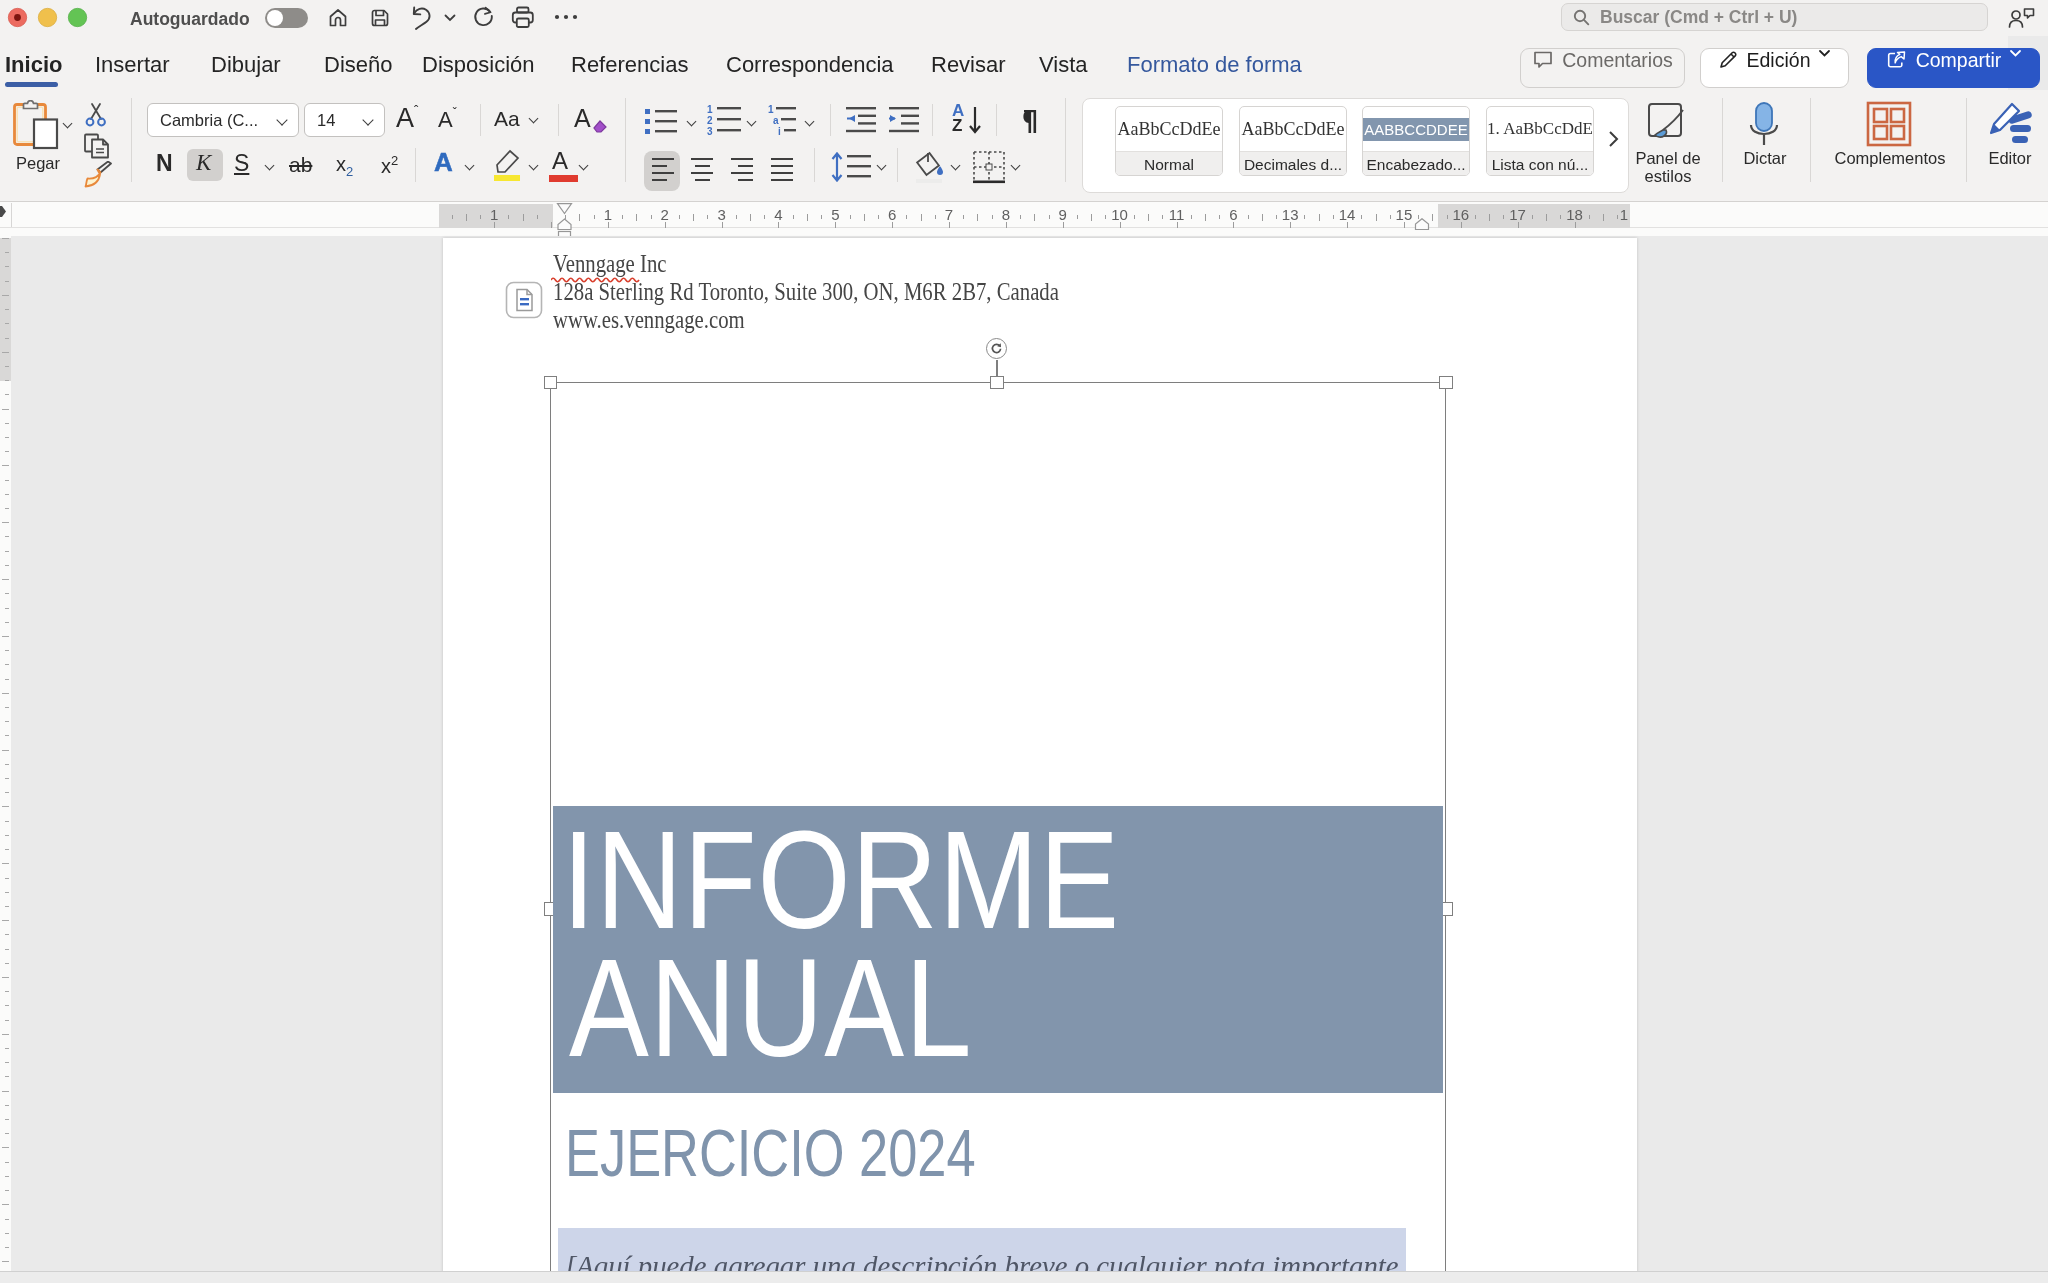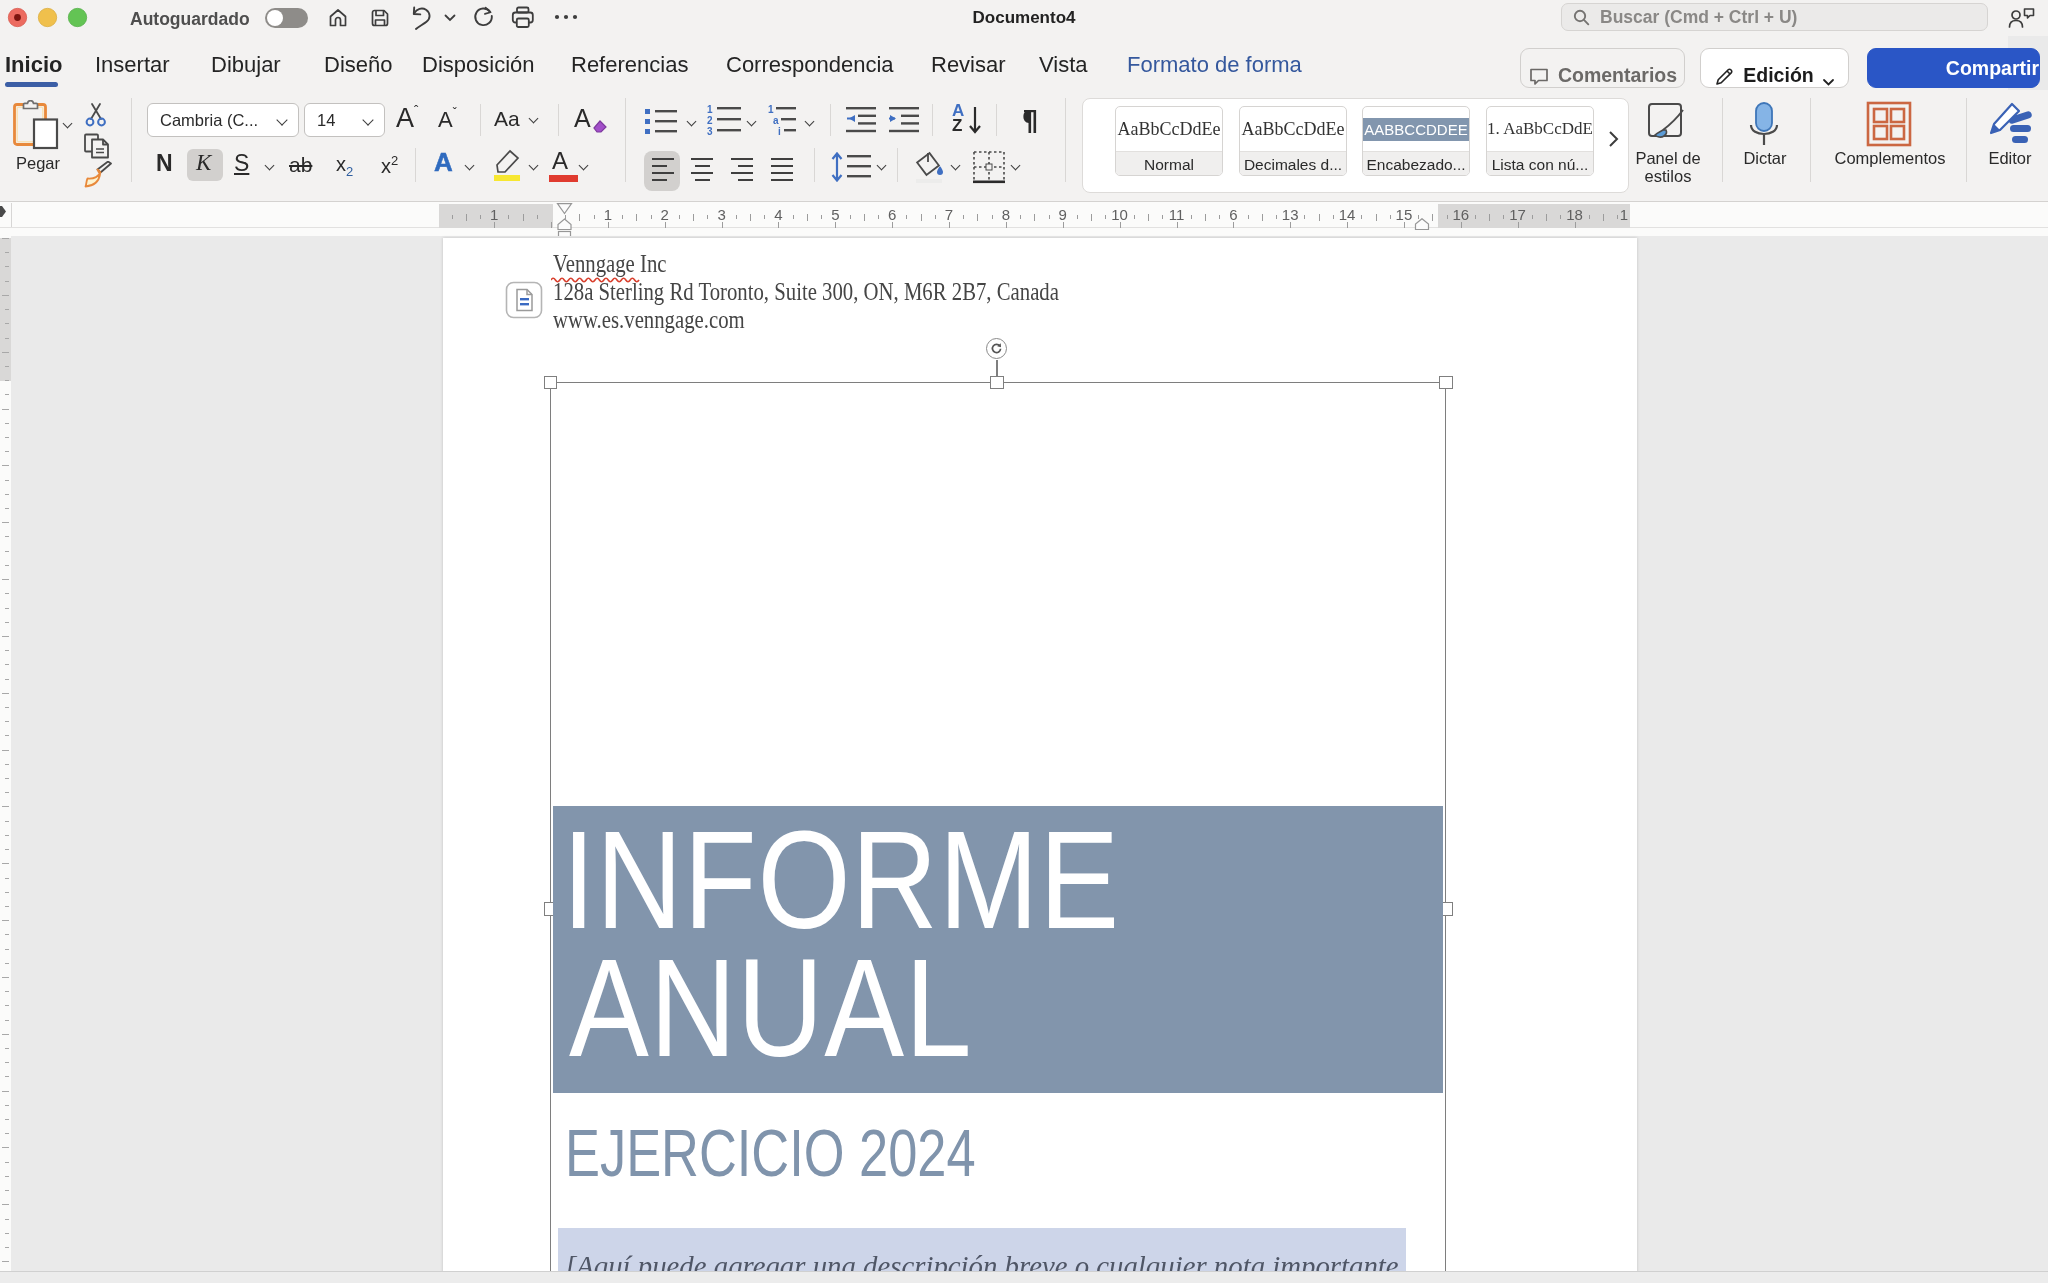--- a/index.html
+++ b/index.html
@@ -5,21 +5,21 @@
 * { margin:0; padding:0; box-sizing:border-box; }
 html,body { width:2048px; height:1283px; overflow:hidden; font-family:"Liberation Sans",sans-serif; -webkit-font-smoothing:antialiased; }
 body { position:relative; background:#eaeaea; }
 .abs { position:absolute; }
 
 #titlebar { position:absolute; left:0; top:0; width:2048px; height:36px; background:#f3f2f1; }
 #doctitle { position:absolute; top:8px; left:0; width:2048px; text-align:center; font-size:17px; font-weight:700; color:#222; }
 
 #tabrow { position:absolute; left:0; top:36px; width:2008px; height:54px; background:#f3f2f1; }
 .tab { position:absolute; top:16px; font-size:22px; color:#242424; }
-.pillbtn { position:absolute; top:12px; height:40px; border:1.5px solid #d1cfcd; border-radius:9px; display:flex; align-items:flex-end; justify-content:center; gap:8px; font-size:19.5px; font-weight:700; }
+.pillbtn { position:absolute; top:12px; height:40px; border:1.5px solid #d1cfcd; border-radius:9px; display:flex; align-items:flex-start; justify-content:center; gap:8px; font-size:19.5px; font-weight:400; }
 
 #ribbon { position:absolute; left:0; top:90px; width:2048px; height:112px; background:#f3f2f1; border-bottom:1px solid #d4d2d0; }
 #ribbon .vdiv { position:absolute; top:8px; width:1px; height:84px; background:#d9d7d5; }
 #ribbon .lbl { position:absolute; font-size:16.5px; color:#2a2a2a; text-align:center; }
 .selbox { position:absolute; top:13px; height:34px; background:#ffffff; border:1px solid #c3c1bf; border-radius:6px; font-size:16.5px; color:#2a2a2a; display:flex; align-items:center; padding-left:12px; }
 .chv { display:inline-block; width:8px; height:8px; border-right:1.6px solid #3d3d3d; border-bottom:1.6px solid #3d3d3d; transform:rotate(45deg) scale(1,1); margin-left:4px; }
 .chvs { position:absolute; width:7px; height:7px; border-right:1.6px solid #3d3d3d; border-bottom:1.6px solid #3d3d3d; transform:rotate(45deg); }
 .graybox { position:absolute; background:#d2d0ce; border-radius:5px; }
 .linestack { position:absolute; }
 .linestack div { background:#3f3f3f; height:2.2px; margin-bottom:4.8px; }
@@ -75,21 +75,20 @@
   <svg class="abs" style="left:510px; top:5px;" width="25" height="25" viewBox="0 0 25 25" fill="none" stroke="#3d3d3d" stroke-width="1.8" stroke-linejoin="round">
       <rect x="7" y="2.5" width="11.5" height="5" rx="1.5"></rect>
       <rect x="2.8" y="7.5" width="20" height="10" rx="2.5"></rect>
       <rect x="6.8" y="13.5" width="12" height="8.5" rx="1.5" fill="#f3f2f1"></rect>
     </svg>
   <svg class="abs" style="left:553px; top:13px;" width="26" height="8" viewBox="0 0 26 8">
       <circle cx="4" cy="4" r="2.1" fill="#3d3d3d"></circle>
       <circle cx="13" cy="4" r="2.1" fill="#3d3d3d"></circle>
       <circle cx="22" cy="4" r="2.1" fill="#3d3d3d"></circle>
     </svg>
-  <div id="doctitle">Documento4</div>
   <div style="position:absolute; left:1561px; top:3px; width:427px; height:28px; background:#ebeae9; border:1px solid #d6d4d2; border-radius:7px;"></div>
   <svg class="abs" style="left:1572px; top:8px;" width="19" height="19" viewBox="0 0 19 19" fill="none" stroke="#757371" stroke-width="1.9" stroke-linecap="round">
       <circle cx="8" cy="8" r="5.2"></circle>
       <path d="M12.2 12.2 L16.3 16.3"></path>
     </svg>
   <div style="position:absolute; left:1600px; top:7px; font-size:17.5px; font-weight:600; color:#8a8886;">Buscar (Cmd + Ctrl + U)</div>
   <svg class="abs" style="left:2007px; top:6px;" width="30" height="26" viewBox="0 0 30 26" fill="none" stroke="#3d3d3d" stroke-width="1.7">
       <circle cx="9" cy="9" r="4"></circle>
       <path d="M2.5 21 C2.5 16.5 5.5 14.5 9 14.5 C12.5 14.5 15.5 16.5 15.5 21" stroke-linecap="round"></path>
       <path d="M17.5 3 L26.5 3 L26.5 9.5 L23 9.5 L20.5 12 L20.5 9.5 L17.5 9.5 Z" stroke-width="1.6" stroke-linejoin="round"></path>
@@ -116,21 +115,21 @@
   <div class="pillbtn" style="left:1700px; width:149px; background:#ffffff; color:#1c1c1c;">
     <svg width="21" height="21" viewBox="0 0 21 21" fill="none" stroke="#222222" stroke-width="1.6" stroke-linejoin="round">
         <path d="M3 18 L4.2 13.8 L14.2 3.8 A1.8 1.8 0 0 1 16.8 3.8 L17.2 4.2 A1.8 1.8 0 0 1 17.2 6.8 L7.2 16.8 Z"></path>
         <path d="M13 5 L16 8"></path>
       </svg>
     <span>Edición</span>
     <svg width="13" height="9" viewBox="0 0 13 9" fill="none" stroke="#222222" stroke-width="1.8" stroke-linecap="round">
         <path d="M2 2 L6.5 6.5 L11 2"></path>
       </svg>
   </div>
-  <div class="pillbtn" style="left:1867px; width:173px; background:#2a56c6; border-color:#2a56c6; color:#ffffff;flex-direction:column;">
+  <div class="pillbtn" style="left:1867px; width:173px; background:#2a56c6; border-color:#2a56c6; color:#ffffff;">
     <svg width="23" height="22" viewBox="0 0 23 22" fill="none" stroke="#ffffff" stroke-width="1.6" stroke-linejoin="round">
         <path d="M10 4.5 L5.5 4.5 A1.8 1.8 0 0 0 3.7 6.3 L3.7 16 A1.8 1.8 0 0 0 5.5 17.8 L15 17.8 A1.8 1.8 0 0 0 16.8 16 L16.8 13.5"></path>
         <path d="M12.5 3.5 L19.5 3 L19 10 L16.2 7.6 C12.5 9.2 10.8 11.5 10.2 13.8 C9.8 10 11.2 7 14.8 5.4 Z" stroke-width="1.5"></path>
       </svg>
     <span>Compartir</span>
     <svg width="13" height="9" viewBox="0 0 13 9" fill="none" stroke="#ffffff" stroke-width="1.8" stroke-linecap="round">
         <path d="M2 2 L6.5 6.5 L11 2"></path>
       </svg>
   </div>
 </div>

